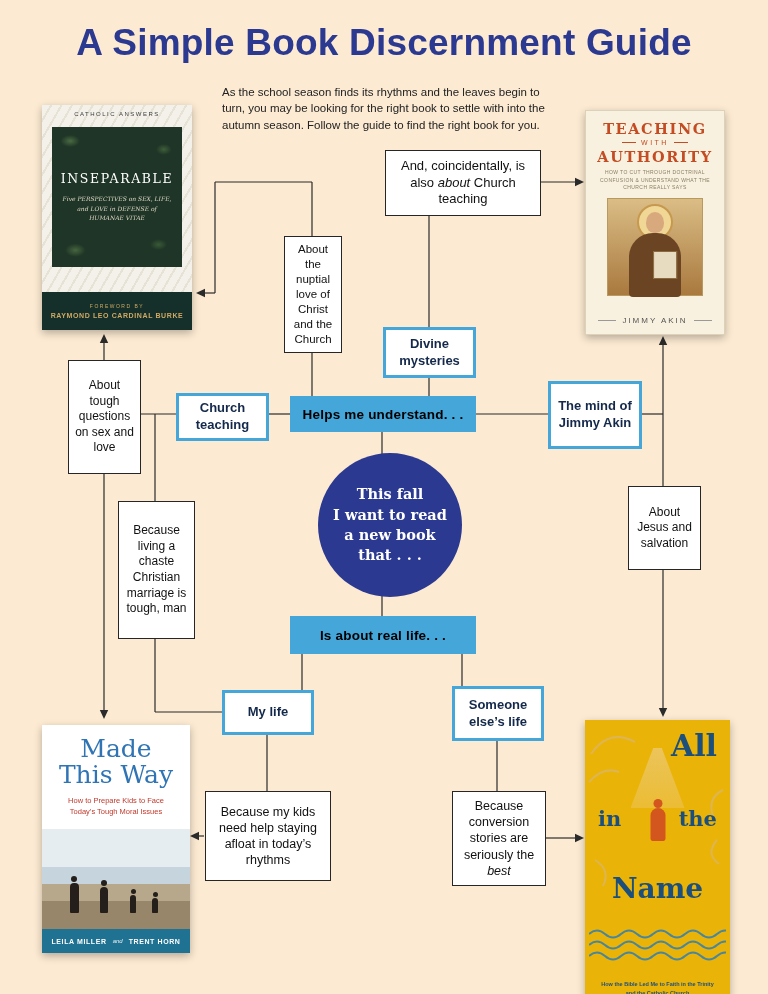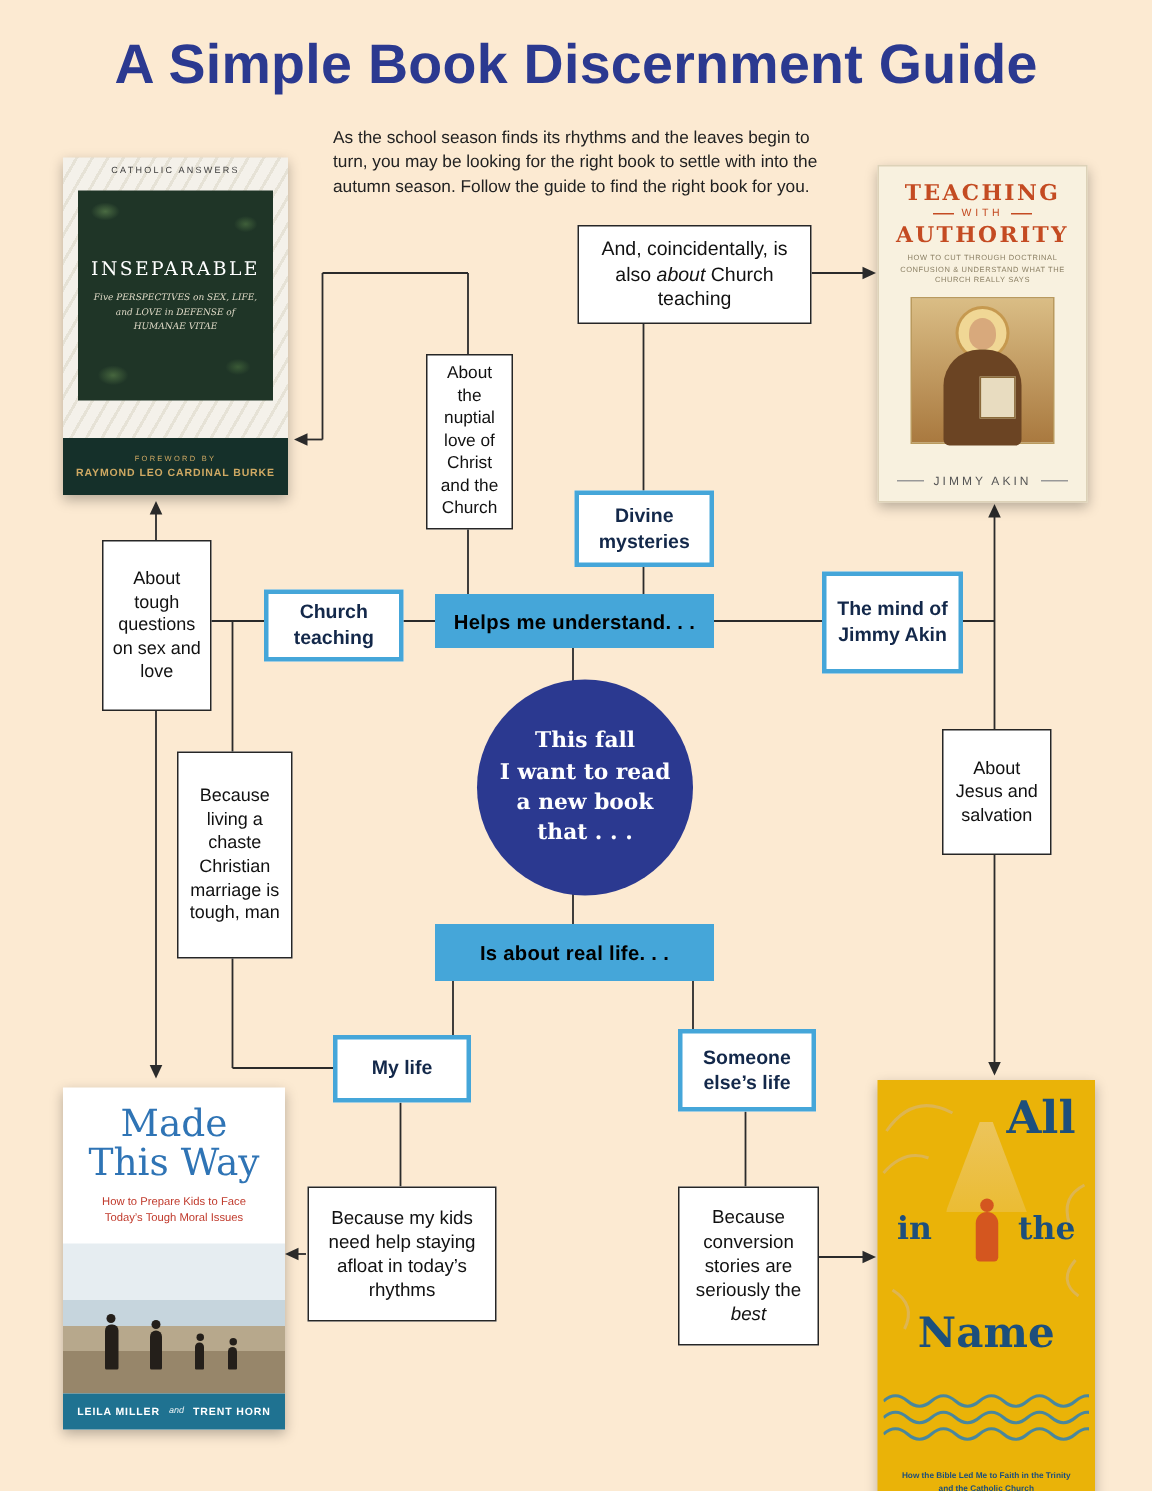--- a/index.html
+++ b/index.html
@@ -40,21 +40,21 @@
   .ann{position:absolute;z-index:2;background:#fff;border:1px solid #262626;
     display:flex;align-items:center;justify-content:center;text-align:center;
     font-size:13px;line-height:1.3;color:#111;padding:5px 4px;box-sizing:border-box;}
   .ann em{font-style:italic;}
   .ann-coin{left:385px;top:150px;width:156px;height:66px;}
   .ann-nuptial{left:284px;top:236px;width:58px;height:117px;font-size:11.5px;}
   .ann-tough{left:68px;top:360px;width:73px;height:114px;font-size:12px;}
   .ann-chaste{left:118px;top:501px;width:77px;height:138px;font-size:12px;}
   .ann-jesus{left:628px;top:486px;width:73px;height:84px;font-size:12px;}
   .ann-kids{left:205px;top:791px;width:126px;height:90px;font-size:12.5px;}
-  .ann-conv{left:452px;top:791px;width:94px;height:106px;font-size:12.5px;}
+  .ann-conv{left:452px;top:791px;width:94px;height:95px;font-size:12.5px;}
 
   
   .book{position:absolute;z-index:2;box-shadow:0 3px 8px rgba(0,0,0,.28);}
 
   
   .bk1{left:42px;top:105px;width:150px;height:225px;
     background:repeating-linear-gradient(120deg,#f4f1ea 0 7px,#e6e2d6 7px 9px);}
   .bk1-pub{position:absolute;top:6px;left:0;width:100%;text-align:center;
     font-size:6px;letter-spacing:1.5px;color:#3c3c3c;}
   .bk1-panel{position:absolute;left:10px;right:10px;top:22px;height:140px;

